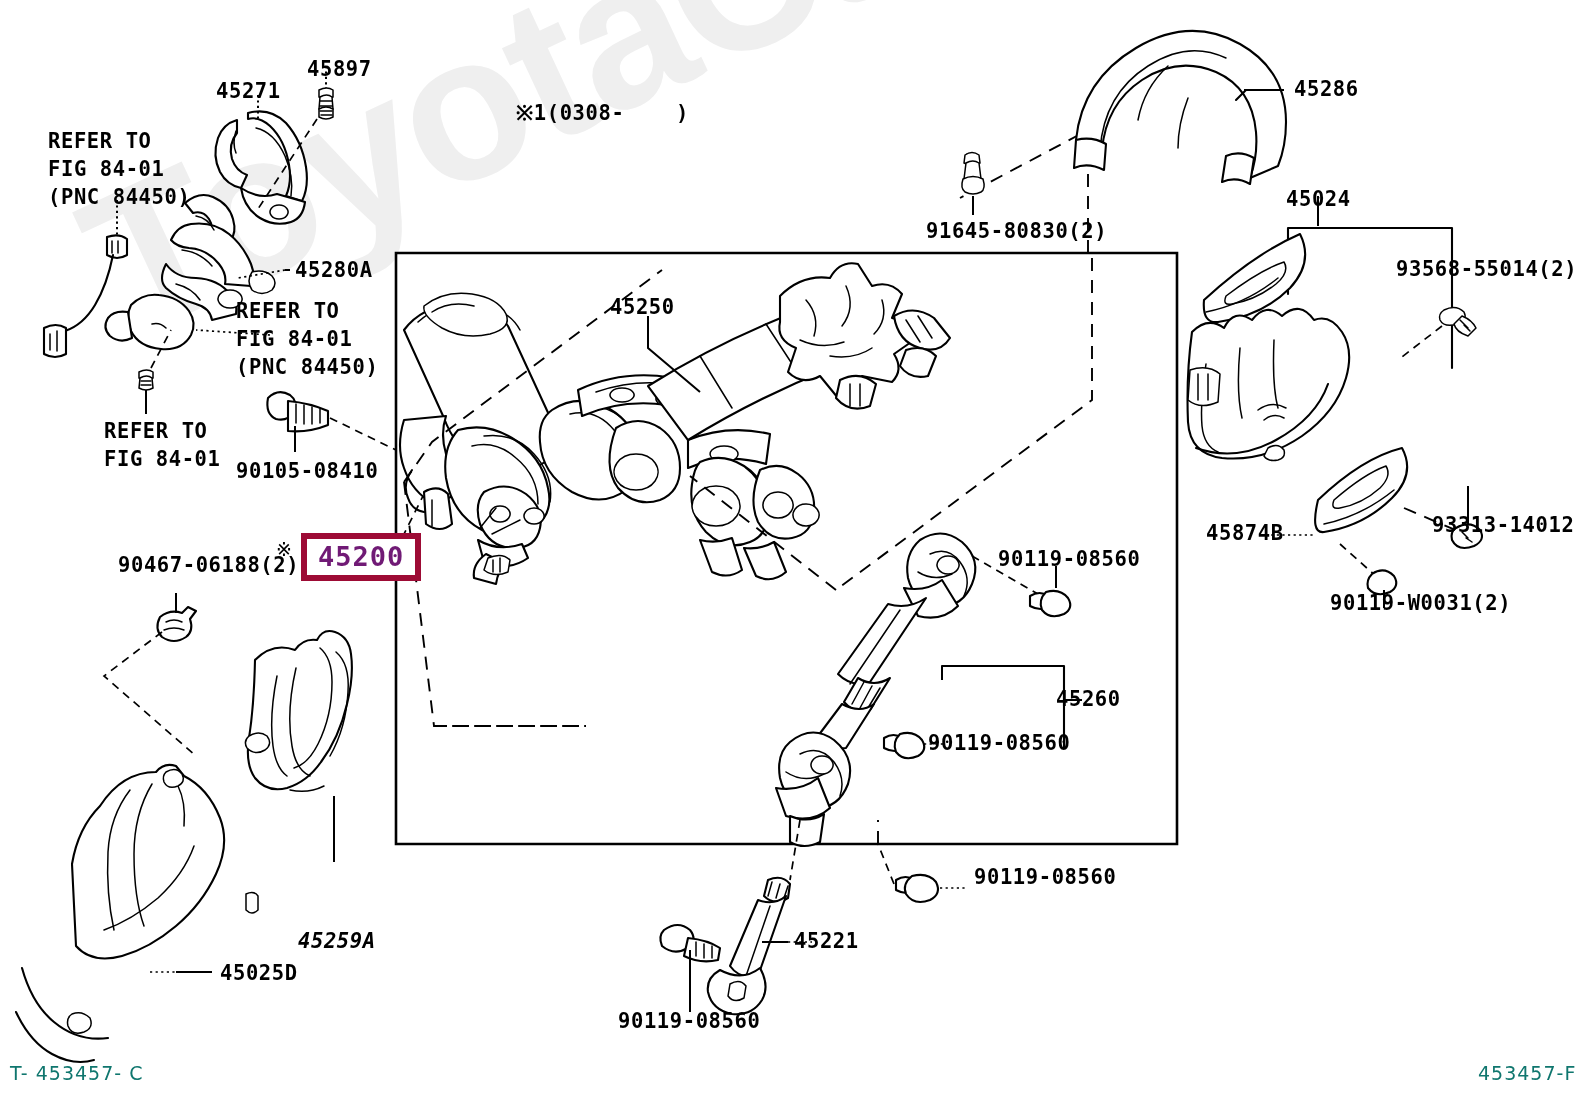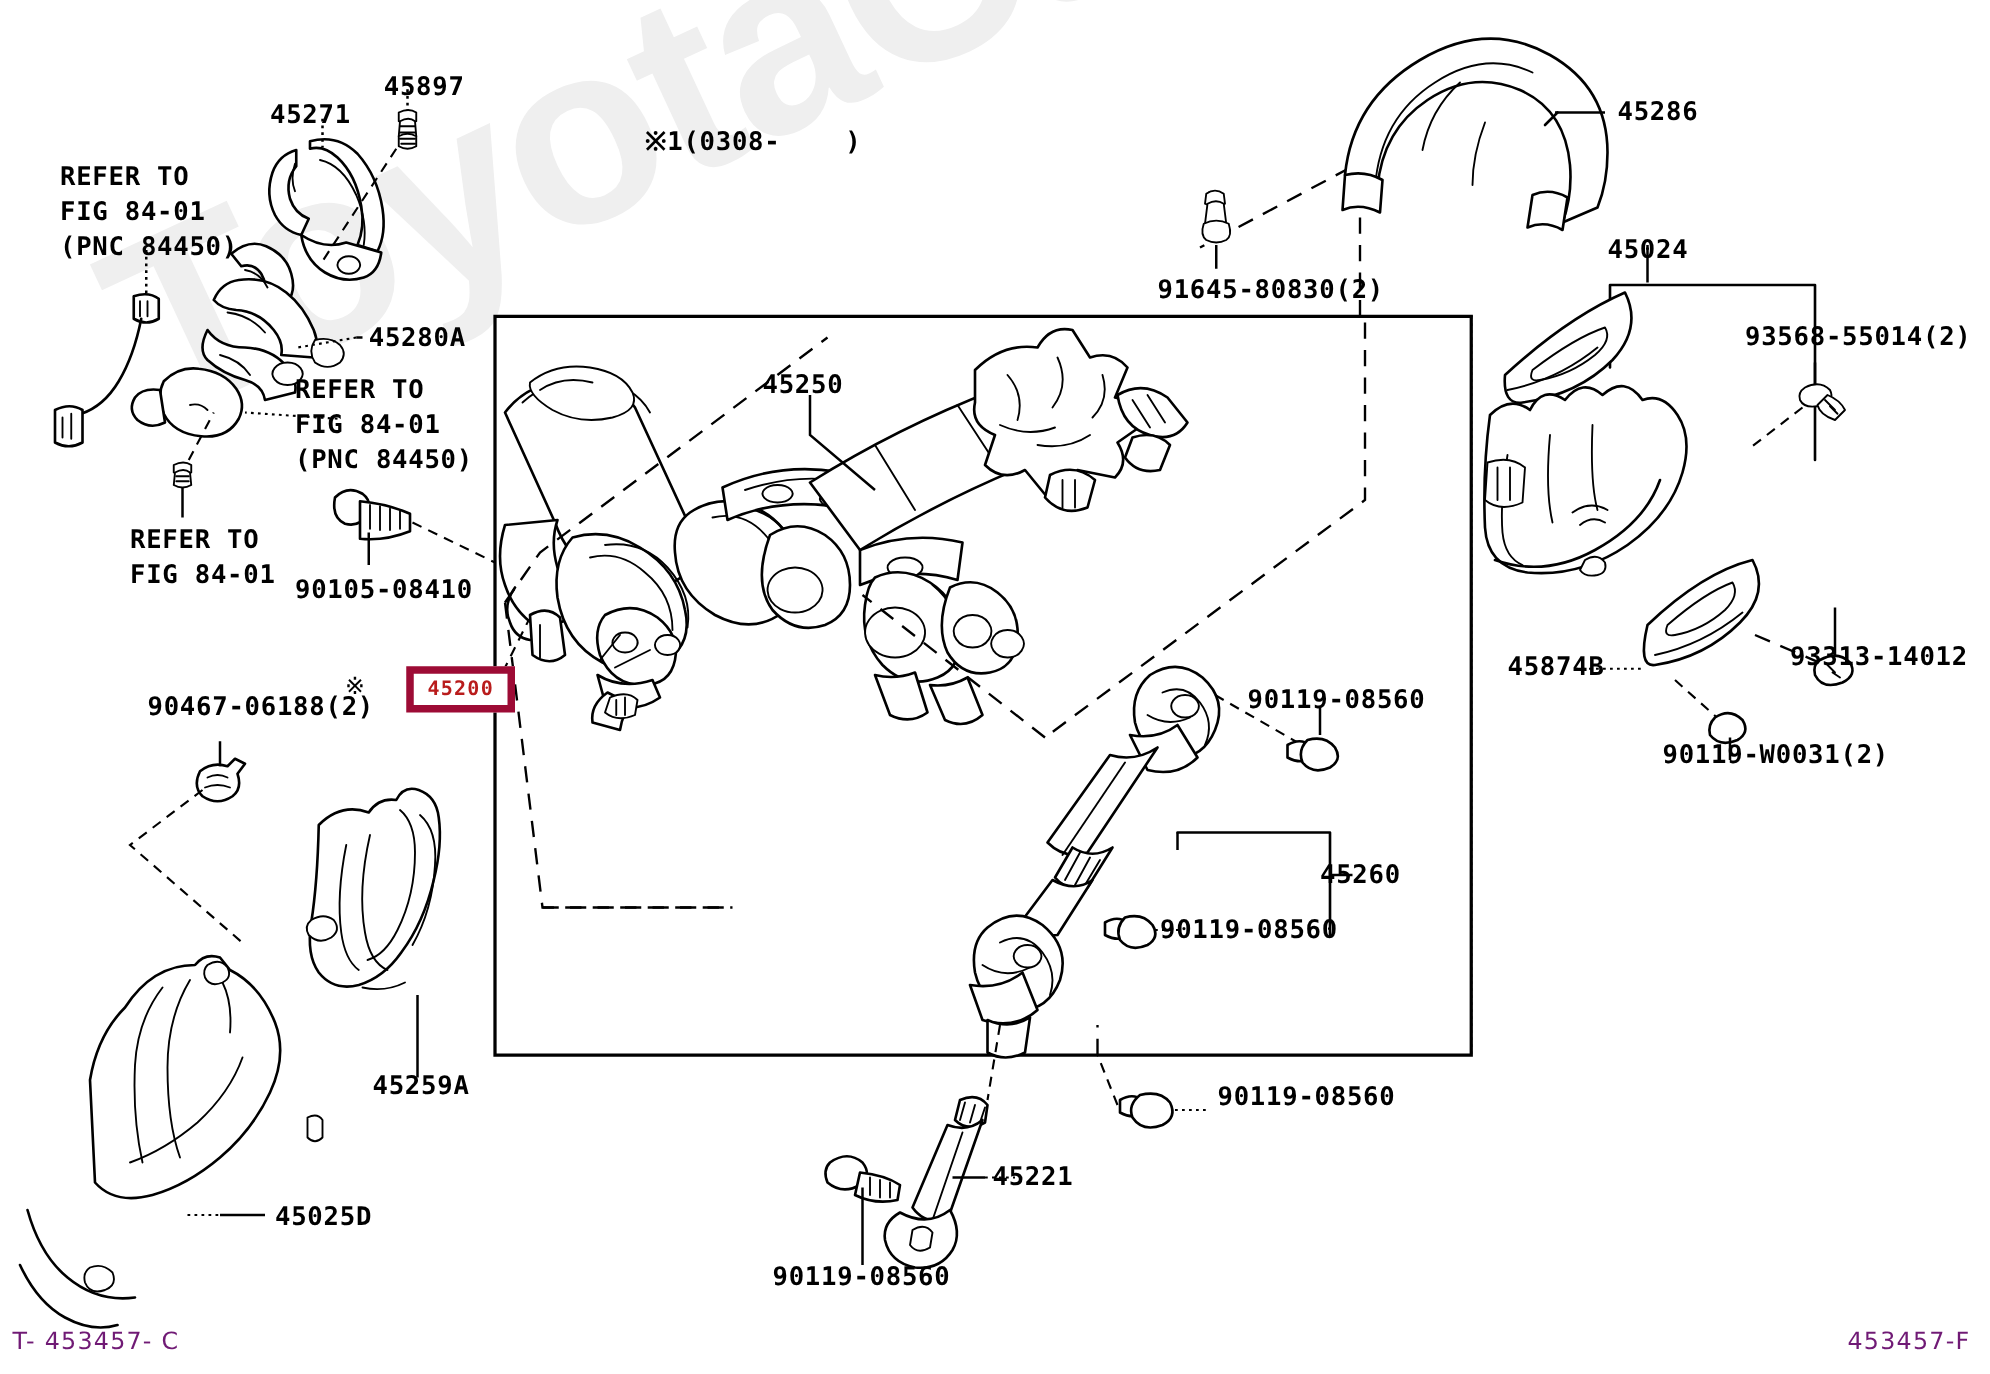--- a/index.html
+++ b/index.html
@@ -47,33 +47,32 @@
     font-weight:700;
     color:#000;
     white-space:pre;
     letter-spacing:0.6px;
     line-height:1.33;
   }
   .lbl.multi{line-height:1.36;}
   .footer{
     position:absolute;z-index:4;
     font-family:"DejaVu Sans","Liberation Sans",sans-serif;
-    font-size:19px;color:#701a75;letter-spacing:1px;white-space:pre;
+    font-size:19px;color:#0f766e;letter-spacing:1px;white-space:pre;
   }
   
   #hl-45200{
     position:absolute;z-index:5;
     left:301px;top:533px;
     padding:4px 11px 5px 11px;
     border:6px solid #9d0b35;
     background:#ffffff;
     font-family:"DejaVu Sans Mono","Liberation Mono",monospace;
-    font-size:16px;font-weight:700;color:#b91c1c;letter-spacing:1px;
+    font-size:27px;font-weight:700;color:#701a75;letter-spacing:1px;
     line-height:1;
-    margin-left:24px;
   }
   #hl-mark{
     position:absolute;z-index:5;
     left:276px;top:538px;
     font-family:"DejaVu Sans","Liberation Sans",sans-serif;
     font-size:19px;color:#000;
   }
 </style>
 </head>
 <body>
@@ -384,21 +383,21 @@
 FIG 84-01
 (PNC 84450)</div>
   <div class="lbl" style="left:295px;top:257px;">45280A</div>
   <div class="lbl multi" style="left:236px;top:298px;">REFER TO
 FIG 84-01
 (PNC 84450)</div>
   <div class="lbl multi" style="left:104px;top:418px;">REFER TO
 FIG 84-01</div>
   <div class="lbl" style="left:236px;top:458px;">90105-08410</div>
   <div class="lbl" style="left:118px;top:552px;">90467-06188(2)</div>
-  <div class="lbl" style="left:298px;top:855px;">45259A</div>
+  <div class="lbl" style="left:298px;top:928px;font-style:italic;">45259A</div>
   <div class="lbl" style="left:220px;top:960px;">45025D</div>
 
   <div class="lbl" style="left:516px;top:100px;">※1(0308-    )</div>
   <div class="lbl" style="left:926px;top:218px;">91645-80830(2)</div>
   <div class="lbl" style="left:610px;top:294px;">45250</div>
 
   <div class="lbl" style="left:998px;top:546px;">90119-08560</div>
   <div class="lbl" style="left:1056px;top:686px;">45260</div>
   <div class="lbl" style="left:928px;top:730px;">90119-08560</div>
   <div class="lbl" style="left:974px;top:864px;">90119-08560</div>

